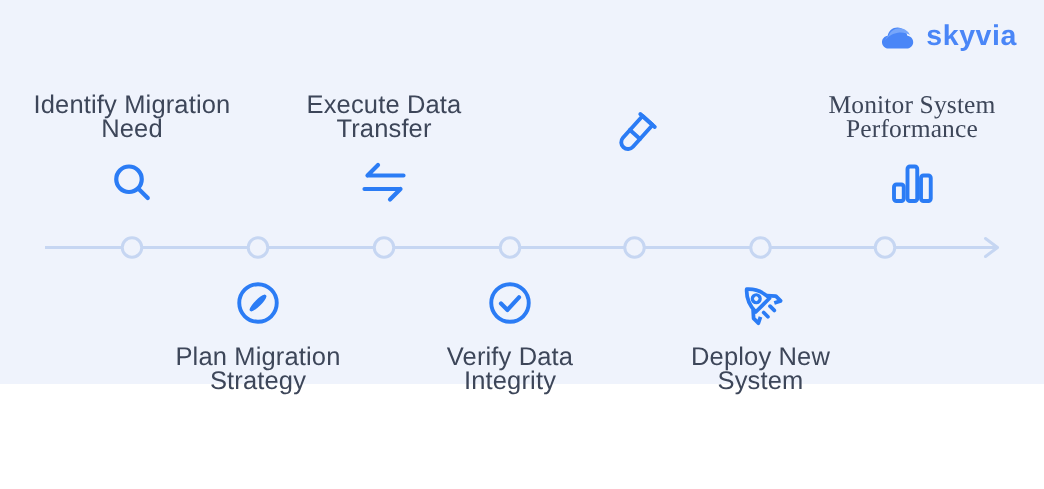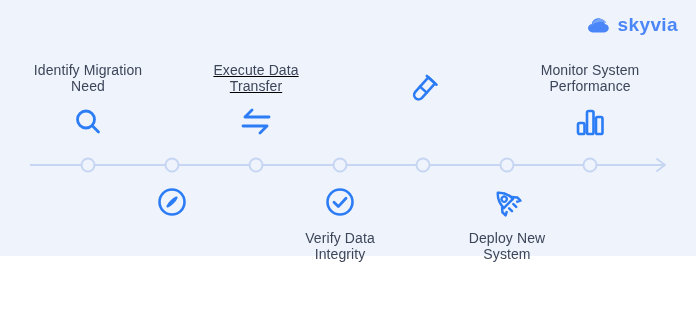--- a/index.html
+++ b/index.html
@@ -46,21 +46,21 @@
     height: 26px;
   }
 
   
   .node {
     position: absolute;
     width: 168px;
     text-align: center;
   }
   .node .label {
-    font-size: 14px;
+    font-size: 17px;
     line-height: 16px;
     color: #3d4659;
     letter-spacing: 0.1px;
     white-space: pre-line;
   }
   .node .icon {
     height: 40px;
     display: flex;
     align-items: center;
     justify-content: center;
@@ -108,21 +108,21 @@
     <div class="label">Identify Migration
 Need</div>
     <div class="icon">
       <svg width="32" height="32" viewBox="0 0 32 32">
         <circle cx="14" cy="13.5" r="8.5" fill="none" stroke="#2b7cf5" stroke-width="2.8"></circle>
         <line x1="20.3" y1="19.8" x2="26.5" y2="26" stroke="#2b7cf5" stroke-width="2.8" stroke-linecap="round"></line>
       </svg>
     </div>
   </div>
 
-  <div class="node top" style="left:172px;text-decoration:underline;">
+  <div class="node top" style="left:172px;">
     <div class="label">Execute Data
 Transfer</div>
     <div class="icon">
       <svg width="34" height="30" viewBox="0 0 34 30">
         <path d="M30 10 H6 M13 3 L6 10" fill="none" stroke="#2b7cf5" stroke-width="2.8" stroke-linecap="round" stroke-linejoin="round"></path>
         <path d="M4 19 H28 M21 26 L28 19" fill="none" stroke="#2b7cf5" stroke-width="2.8" stroke-linecap="round" stroke-linejoin="round"></path>
       </svg>
     </div>
   </div>
 
@@ -131,40 +131,42 @@
       <svg width="34" height="34" viewBox="0 0 34 34">
         <g transform="rotate(42 17 17)">
           <path d="M12.5 4 h9 v19.5 a4.5 4.5 0 0 1 -9 0 z" fill="none" stroke="#2b7cf5" stroke-width="2.6" stroke-linejoin="round"></path>
           <path d="M12.5 16.5 h9" stroke="#2b7cf5" stroke-width="2.6" stroke-linecap="round"></path>
           <path d="M10.5 4 h13" stroke="#2b7cf5" stroke-width="2.6" stroke-linecap="round"></path>
         </g>
       </svg>
     </div>
   </div>
 
-  <div class="node top" style="left:506px;">
+  <div class="node top" style="left:524px;font-family:Liberation Serif, serif;">
     <div class="label">Monitor System
 Performance</div>
     <div class="icon">
       <svg width="32" height="30" viewBox="0 0 32 30">
         <rect x="4" y="16" width="6.5" height="11" rx="1.6" fill="none" stroke="#2b7cf5" stroke-width="2.6"></rect>
         <rect x="13" y="4" width="6.5" height="23" rx="1.6" fill="none" stroke="#2b7cf5" stroke-width="2.6"></rect>
         <rect x="22" y="10" width="6.5" height="17" rx="1.6" fill="none" stroke="#2b7cf5" stroke-width="2.6"></rect>
       </svg>
     </div>
   </div>
 
   <div class="node bottom" style="left:88px;">
     <div class="icon">
       <svg width="32" height="32" viewBox="0 0 32 32">
         <circle cx="16" cy="16" r="12.5" fill="none" stroke="#2b7cf5" stroke-width="2.6"></circle>
         <path d="M20.5 11.5 Q16 16 11.5 20.5 Q16 16 20.5 11.5 Z" fill="none" stroke="#2b7cf5" stroke-width="2.4"></path>
         <path d="M20.4 11.6 C17.5 12.6 12.6 17.5 11.6 20.4 C14.5 19.4 19.4 14.5 20.4 11.6 Z" fill="none" stroke="#2b7cf5" stroke-width="2.4" stroke-linejoin="round"></path>
       </svg>
     </div>
+    <div class="label">Plan Migration
+Strategy</div>
   </div>
 
   <div class="node bottom" style="left:423px;">
     <div class="icon">
       <svg width="34" height="32" viewBox="0 0 34 32">
         <g transform="rotate(-45 17 16)">
           <path d="M17 3 C21.5 7 23.5 12.5 23.5 18 L10.5 18 C10.5 12.5 12.5 7 17 3 Z" fill="none" stroke="#2b7cf5" stroke-width="2.5" stroke-linejoin="round"></path>
           <path d="M10.5 15.5 L6.5 20 L6.5 24.5 L10.5 22.5" fill="none" stroke="#2b7cf5" stroke-width="2.5" stroke-linejoin="round"></path>
           <path d="M23.5 15.5 L27.5 20 L27.5 24.5 L23.5 22.5" fill="none" stroke="#2b7cf5" stroke-width="2.5" stroke-linejoin="round"></path>
           <path d="M14 22 L14 26 M20 22 L20 26" stroke="#2b7cf5" stroke-width="2.5" stroke-linecap="round"></path>

